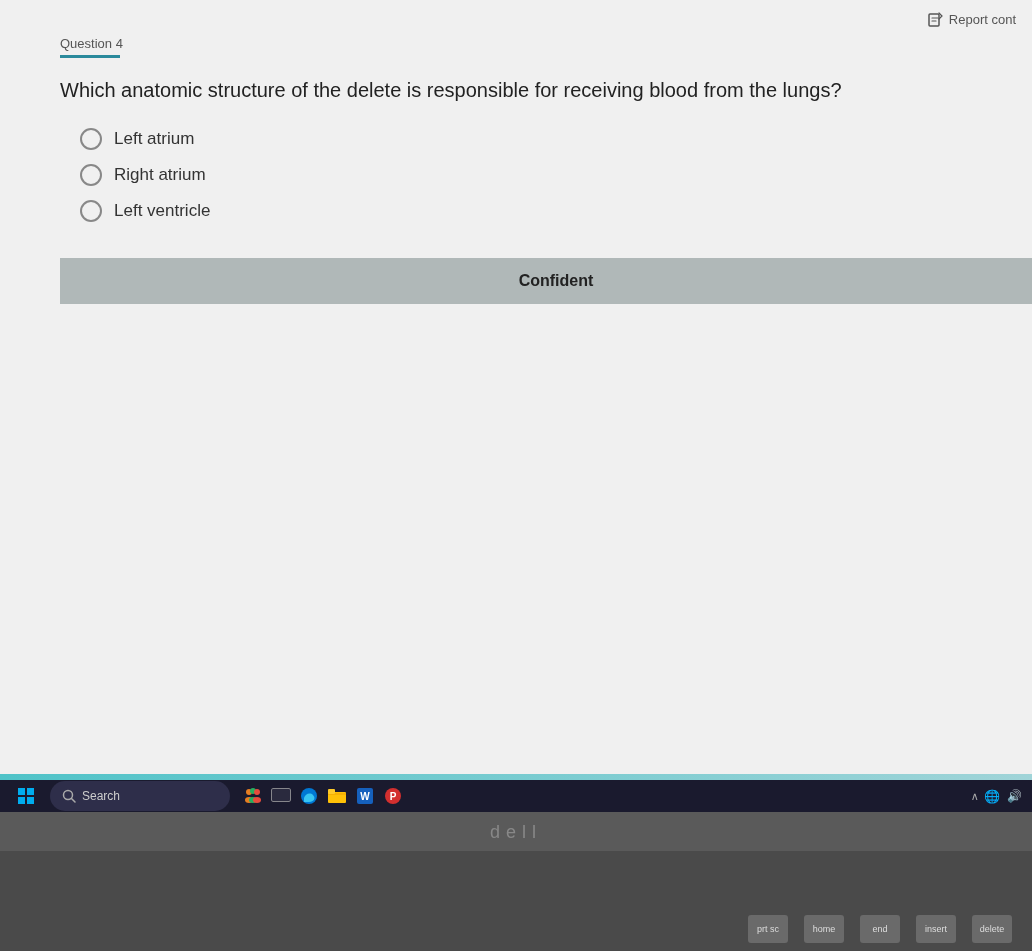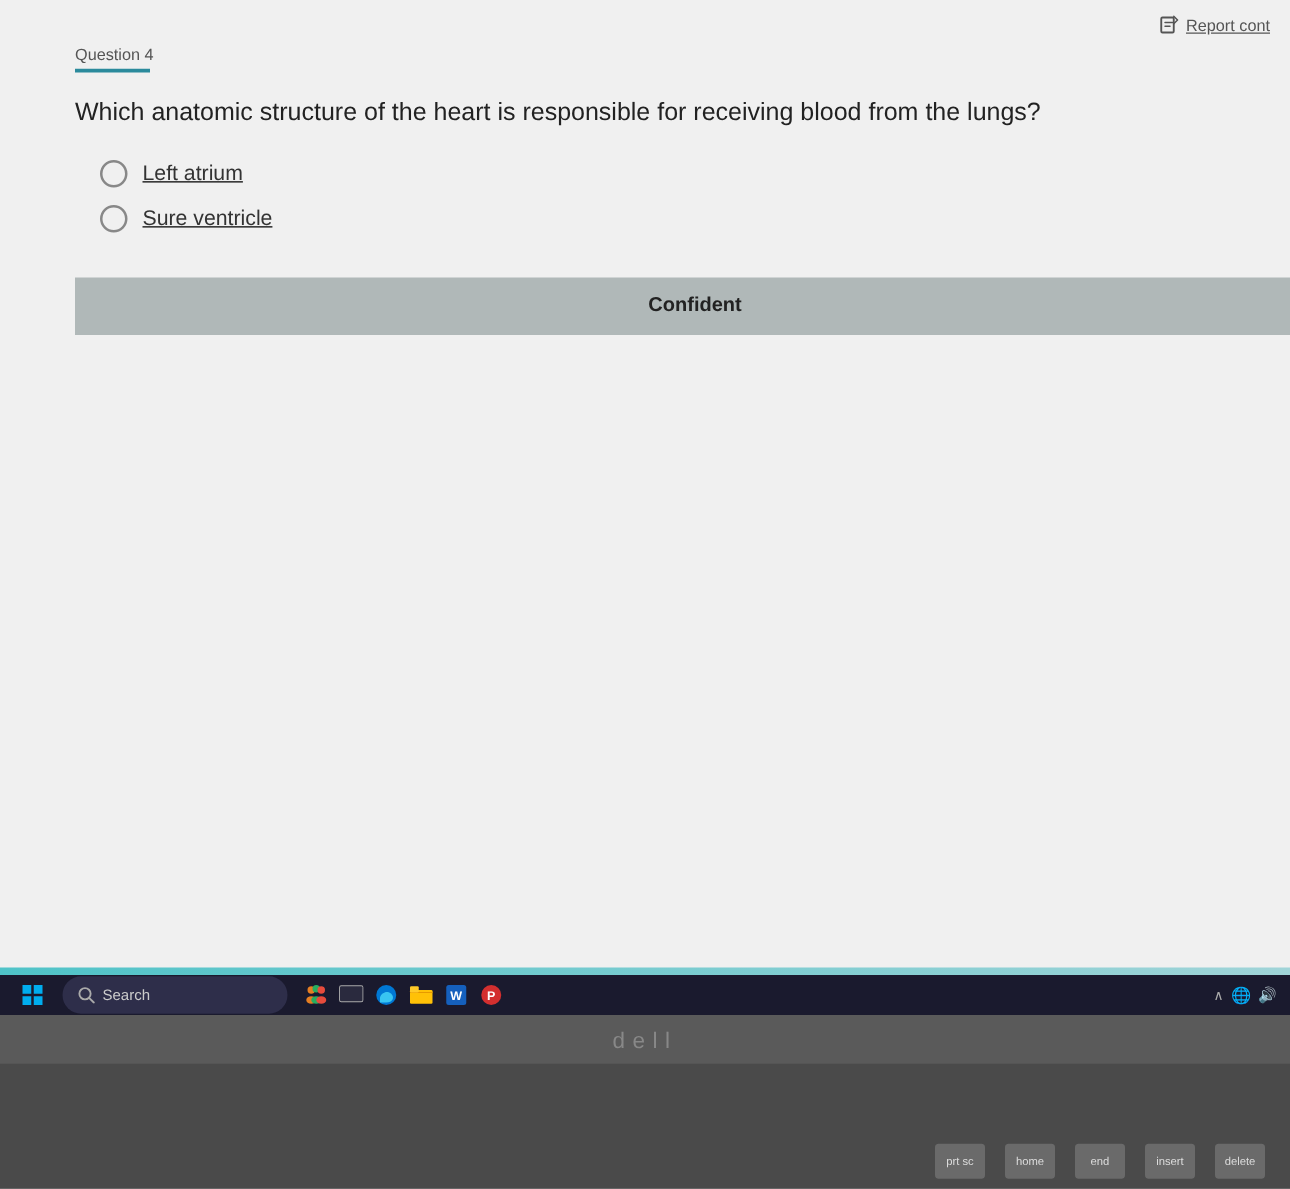--- a/index.html
+++ b/index.html
@@ -23,26 +23,25 @@
       display: flex;
       flex-direction: column;
     }
 
     
     .report-btn {
       position: absolute;
       top: 12px;
       right: 16px;
       display: flex;
-      align-items: flex-end;
+      align-items: flex-start;
       gap: 6px;
       color: #555;
       font-size: 13px;
       cursor: pointer;
-      text-decoration: underline;
     }
 
     .report-btn .report-icon {
       width: 16px;
       height: 16px;
     }
 
     
     .content {
       padding: 36px 60px 30px 60px;
@@ -69,21 +68,20 @@
       margin-bottom: 24px;
       line-height: 1.4;
     }
 
     .options {
       display: flex;
       flex-direction: column;
       gap: 14px;
       margin-left: 20px;
       margin-bottom: 36px;
-      text-decoration: underline;
     }
 
     .option {
       display: flex;
       align-items: center;
       gap: 12px;
       cursor: pointer;
     }
 
     .radio-circle {
@@ -271,33 +269,37 @@
       <path d="M12 1l3 3-3 3" stroke="#555" stroke-width="1.2" stroke-linecap="round"></path>
     </svg>
     <span>Report cont</span>
   </div>
 
   <div class="content">
 
     <div class="question-label">Question 4</div>
     <div class="question-underline"></div>
 
-    <div class="question-text">Which anatomic structure of the heart is responsible for receiving blood from the lungs?</div>
+    <div class="question-text">Which anatomic structure of the delete is responsible for receiving blood from the lungs?</div>
 
     <div class="options">
 
       <div class="option">
         <div class="radio-circle"></div>
         <span class="option-label">Left atrium</span>
       </div>
 
-
       <div class="option">
         <div class="radio-circle"></div>
-        <span class="option-label">Sure ventricle</span>
+        <span class="option-label">Right atrium</span>
+      </div>
+
+      <div class="option">
+        <div class="radio-circle"></div>
+        <span class="option-label">Left ventricle</span>
       </div>
 
 
     </div>
 
     <div class="confidence-row">
       <button class="conf-btn confident">Confident</button>
     </div>
 
   </div>

